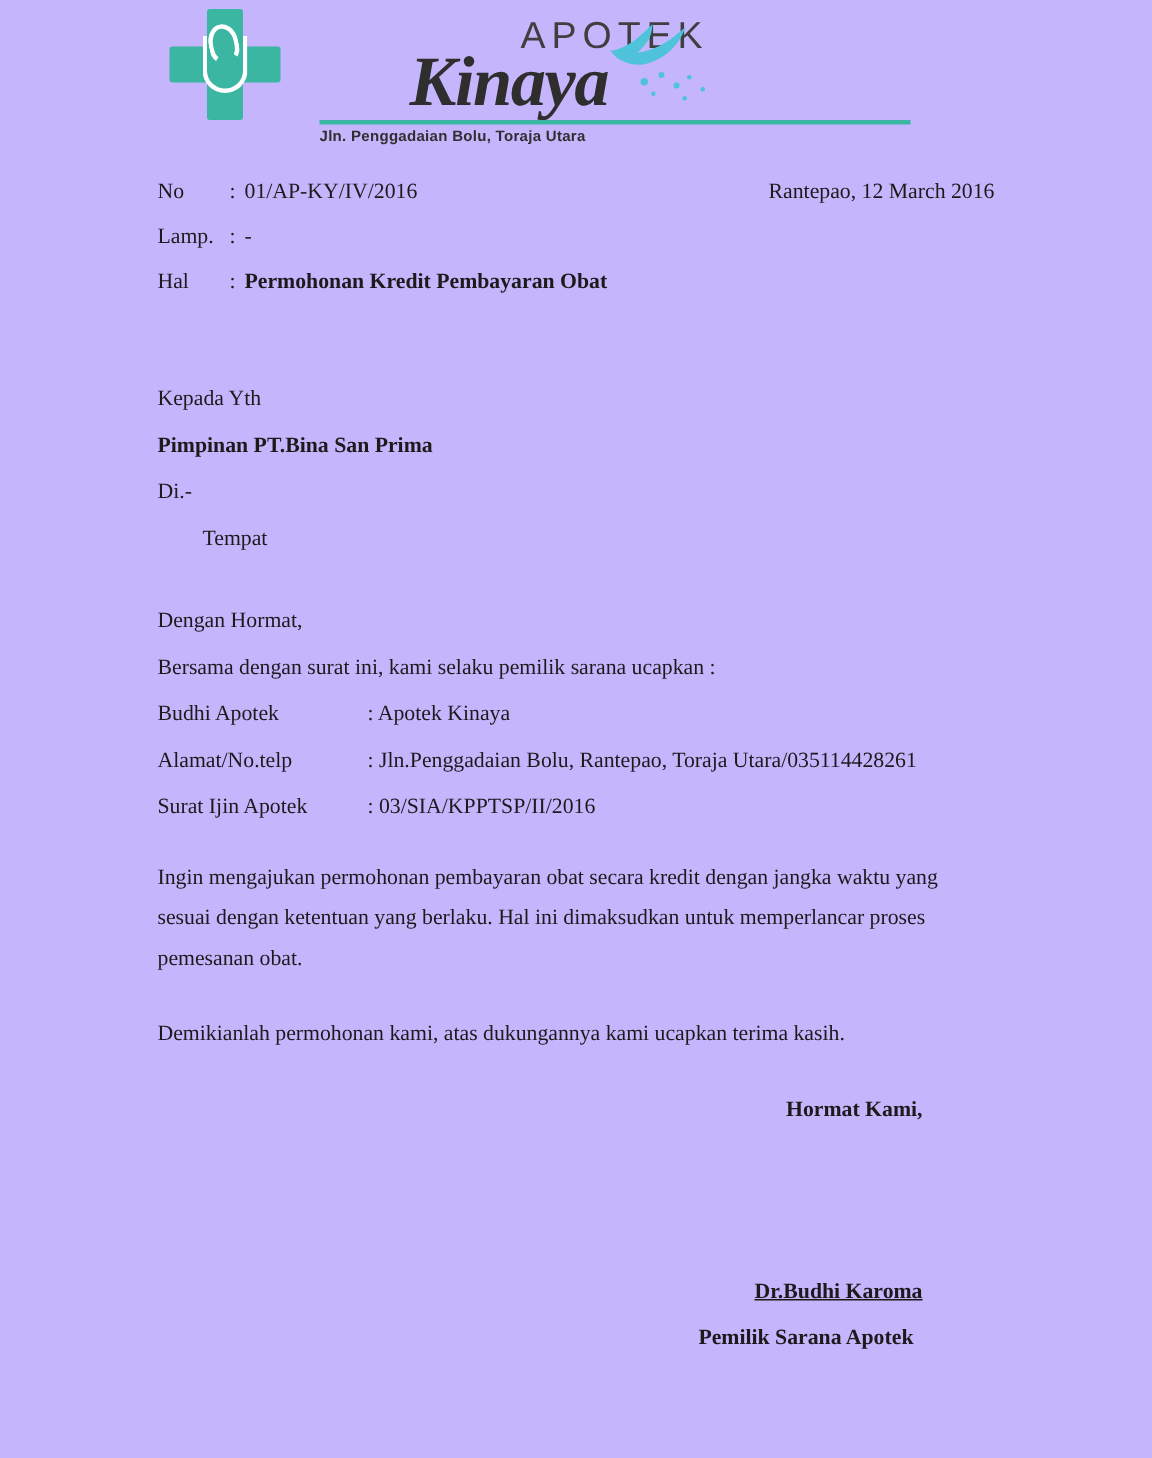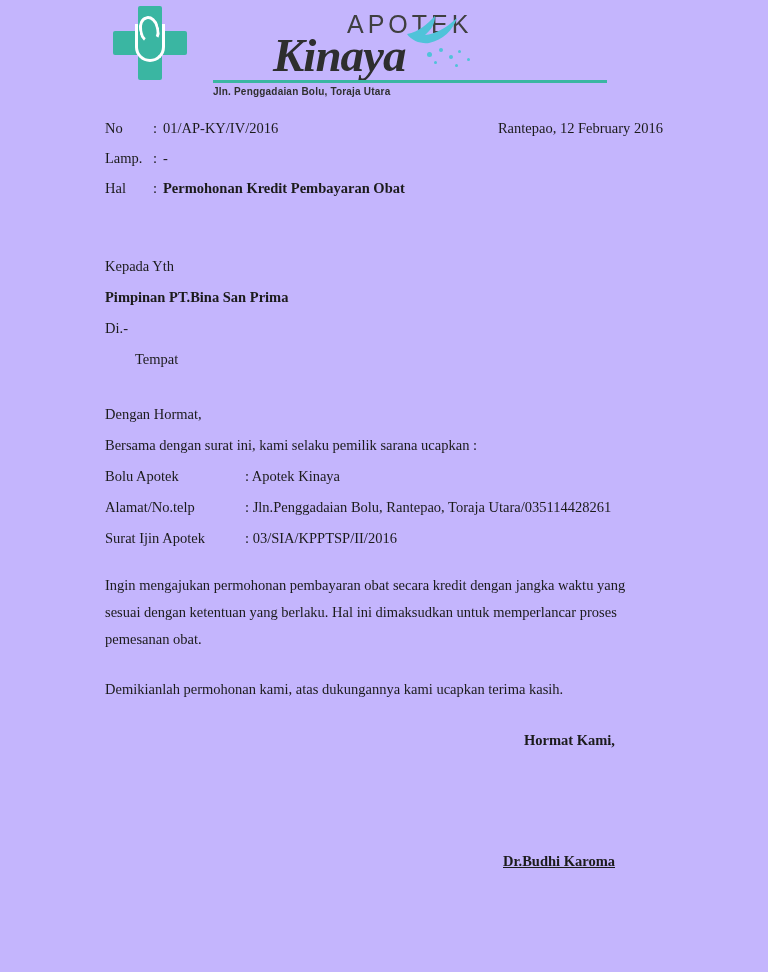--- a/index.html
+++ b/index.html
@@ -257,21 +257,21 @@
         <i style="left:42px; top:10px; width:3px; height:3px;"></i>
       </div>
 
       <div class="hr-line"></div>
       <div class="address-line">Jln. Penggadaian Bolu, Toraja Utara</div>
     </div>
   </div>
 
   <div class="content">
 
-    <div class="date-right">Rantepao, 12 February 2016</div>
+    <div class="date-right">Rantepao, 12 March 2016</div>
 
     <div class="row-head">
       <span class="lbl">No</span>
       <span class="sep">:</span>
       <span class="val">01/AP-KY/IV/2016</span>
     </div>
 
     <div class="row-head">
       <span class="lbl">Lamp.</span>
       <span class="sep">:</span>
@@ -290,21 +290,21 @@
     <div class="line bold">Pimpinan PT.Bina San Prima</div>
     <div class="line">Di.-</div>
     <div class="line indent">Tempat</div>
 
     <div class="block-gap-md"></div>
 
     <div class="line">Dengan Hormat,</div>
     <div class="line">Bersama dengan surat ini, kami selaku pemilik sarana ucapkan :</div>
 
     <div class="info-row">
-      <span class="k">Bolu Apotek</span>
+      <span class="k">Budhi Apotek</span>
       <span class="v"><span>:</span> <span>Apotek Kinaya</span></span>
     </div>
     <div class="info-row">
       <span class="k">Alamat/No.telp</span>
       <span class="v"><span>:</span> <span>Jln.Penggadaian Bolu, Rantepao, Toraja Utara/035114428261</span></span>
     </div>
     <div class="info-row">
       <span class="k">Surat Ijin Apotek</span>
       <span class="v"><span>:</span> <span>03/SIA/KPPTSP/II/2016</span></span>
     </div>
@@ -314,16 +314,17 @@
     <div class="para">Ingin mengajukan permohonan pembayaran obat secara kredit dengan jangka waktu yang sesuai dengan ketentuan yang berlaku. Hal ini dimaksudkan untuk memperlancar proses pemesanan obat.</div>
 
     <div class="block-gap-sm"></div>
 
     <div class="para">Demikianlah permohonan  kami, atas dukungannya kami ucapkan terima kasih.</div>
 
     <div class="sign-area">
       <div class="sign-hormat">Hormat Kami,</div>
       <div class="sign-space"></div>
       <div class="sign-name">Dr.Budhi Karoma</div>
+      <div class="sign-title">Pemilik Sarana Apotek</div>
     </div>
 
   </div>
 </div>
 
 </body></html>

